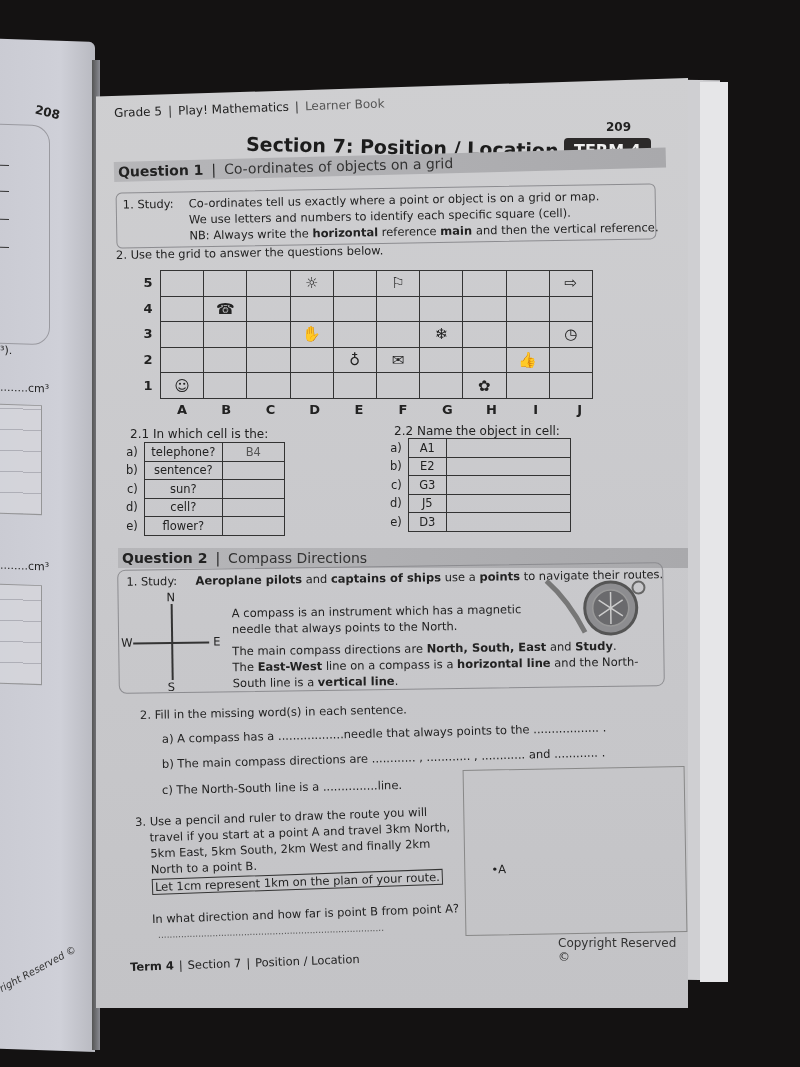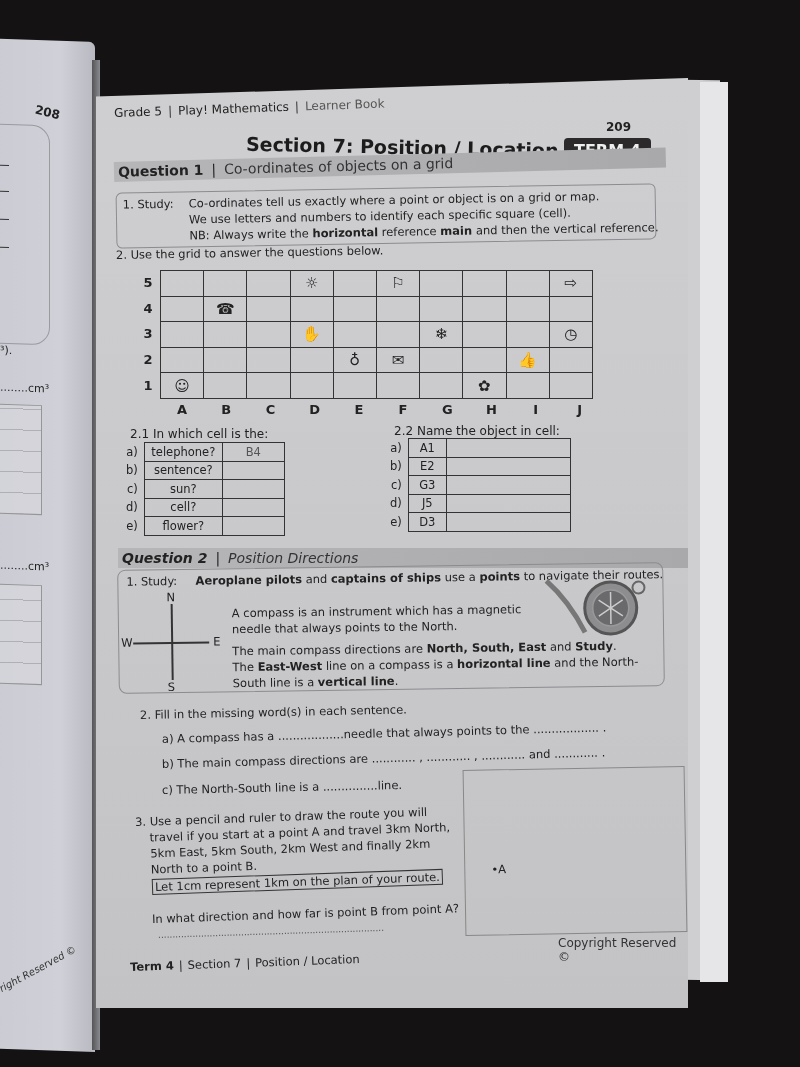--- a/index.html
+++ b/index.html
@@ -67,21 +67,21 @@
 
   .sub-q { font-size: 12px; white-space: nowrap; }
   .tbl { border-collapse: collapse; font-size: 11.5px; }
   .tbl td { border: 1px solid #333; height: 18.5px; padding: 0 4px; text-align: center; }
   .tbl td.letter { border: none; width: 22px; text-align: right; padding-right: 6px; }
   .t1 td.q { width: 78px; }
   .t1 td.a { width: 62px; color: #555; }
   .t2 td.q { width: 38px; }
   .t2 td.a { width: 124px; }
 
-  .q2bar { left: 22px; top: 470px; width: 572px; font-style: italic; }
+  .q2bar { left: 22px; top: 470px; width: 572px; }
   .compass-box { left: 22px; top: 488px; width: 546px; height: 124px; border: 1px solid #8c8c90; border-radius: 8px; transform: rotate(-.8deg); }
   .compass-box .study { left: 8px; top: 4px; font-size: 11.5px; white-space: nowrap; }
   .cross-v { left: 52px; top: 34px; width: 1.5px; height: 76px; background: #333; }
   .cross-h { left: 14px; top: 72px; width: 76px; height: 1.5px; background: #333; }
   .ctxt { font-size: 11.5px; }
   .para { left: 113px; top: 36px; font-size: 11.5px; line-height: 16px; white-space: nowrap; }
   .compass-img { left: 420px; top: 6px; width: 110px; height: 70px; }
 
   .fill { font-size: 11.5px; white-space: nowrap; }
   .route-box { left: 368px; top: 690px; width: 222px; height: 166px; border: 1px solid #888; transform: rotate(-1deg); }
@@ -282,21 +282,21 @@
           <td class="letter">e)</td>
           <td class="q">D3</td>
           <td class="a"></td>
         </tr>
   </tbody>
     </table>
 
   <div class="abs qbar q2bar">
     <span class="qlabel">Question 2</span>
     <span class="bar-sep">|</span>
-    <span class="qtitle">Position Directions</span>
+    <span class="qtitle">Compass Directions</span>
   </div>
 
   <div class="abs compass-box">
     <div class="abs study">
       <span>1. Study:</span>&nbsp;&nbsp;&nbsp;&nbsp;
       <span class="b">Aeroplane pilots</span><span> and </span><span class="b">captains of ships</span><span> use a </span><span class="b">points</span><span> to navigate their routes.</span>
     </div>
     <div class="abs cross-v"></div>
     <div class="abs cross-h"></div>
     <div class="abs ctxt" style="left:48px; top:20px;">N</div>

